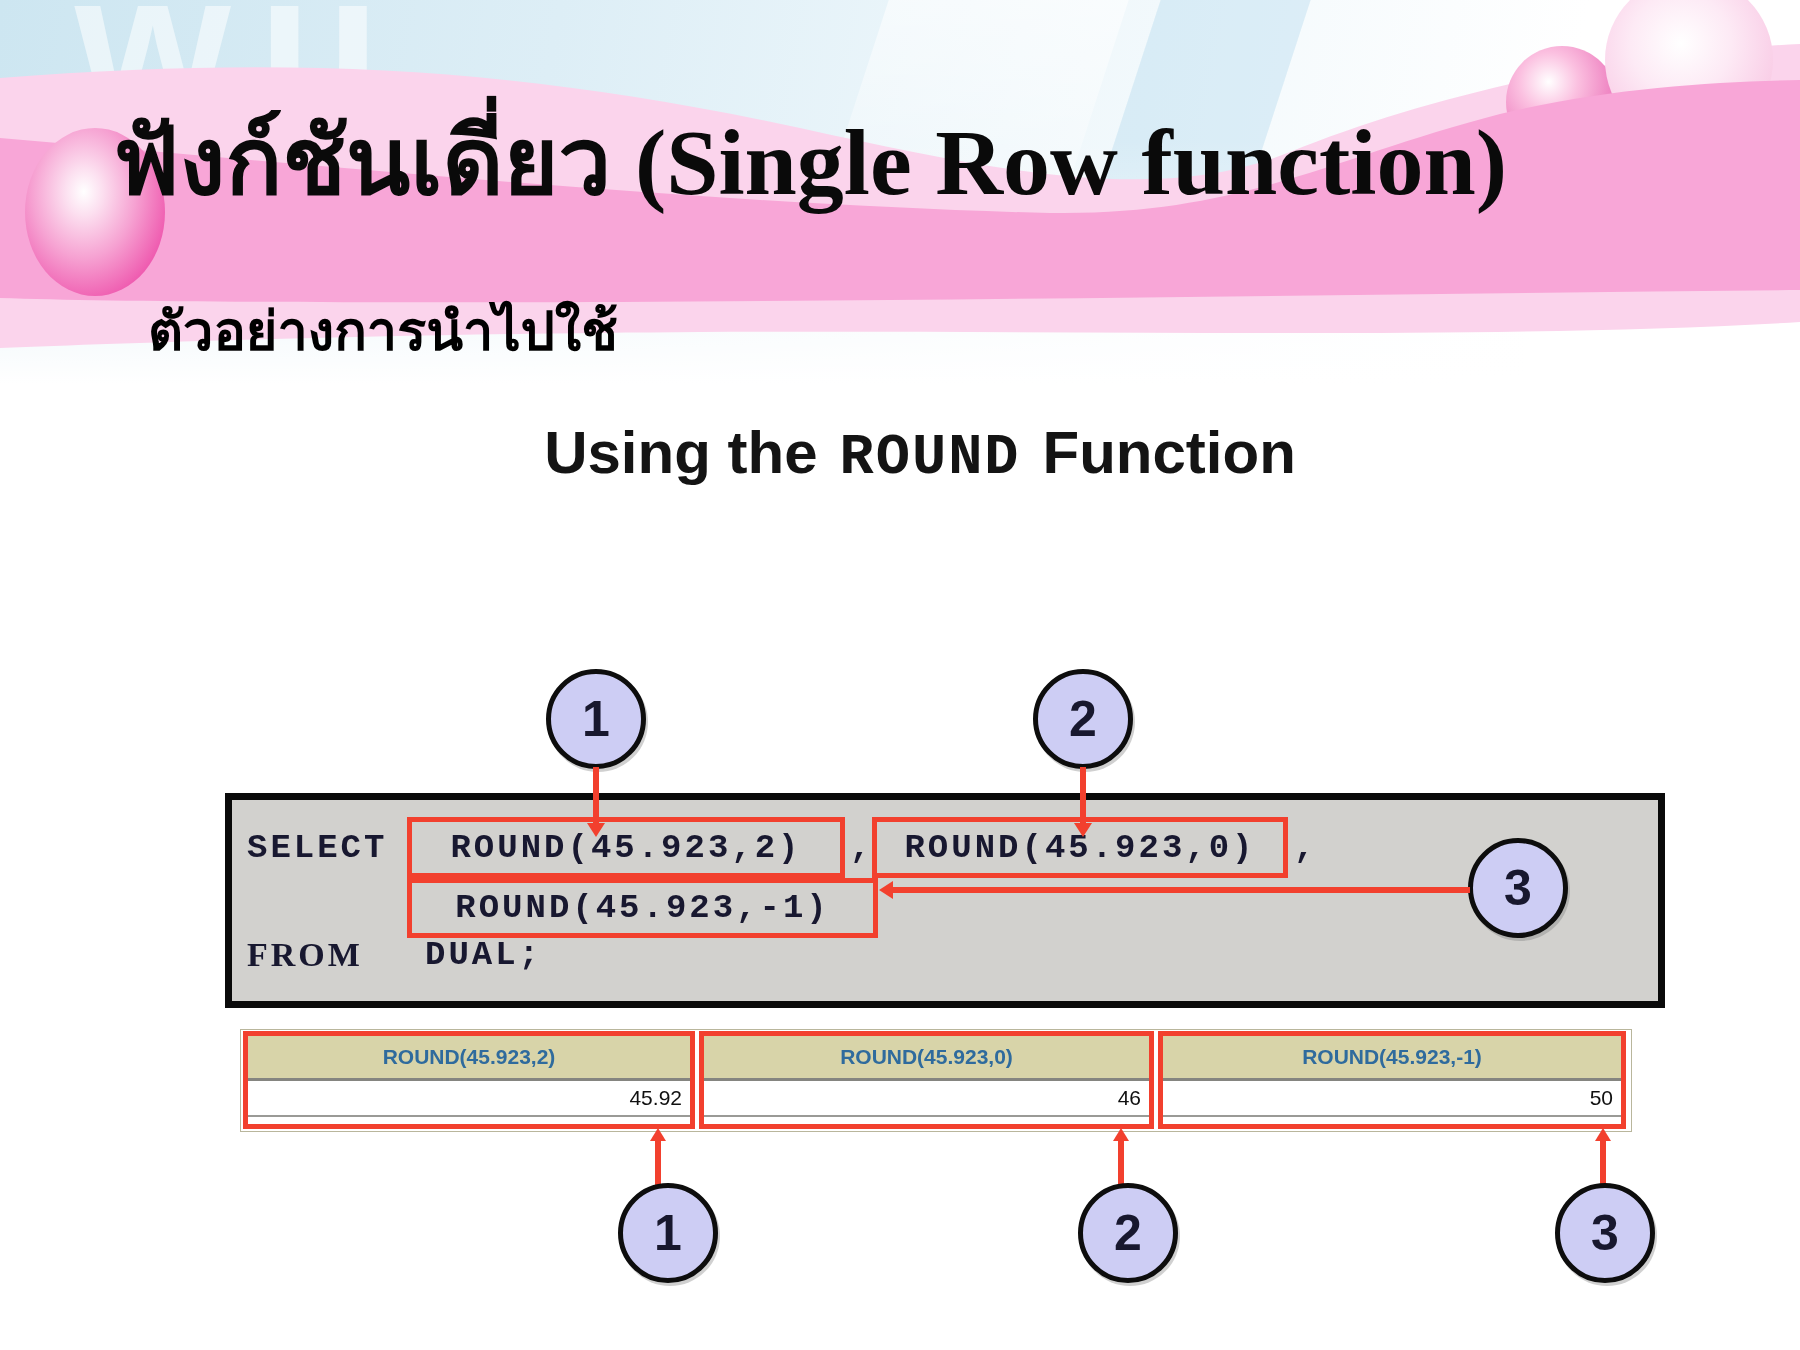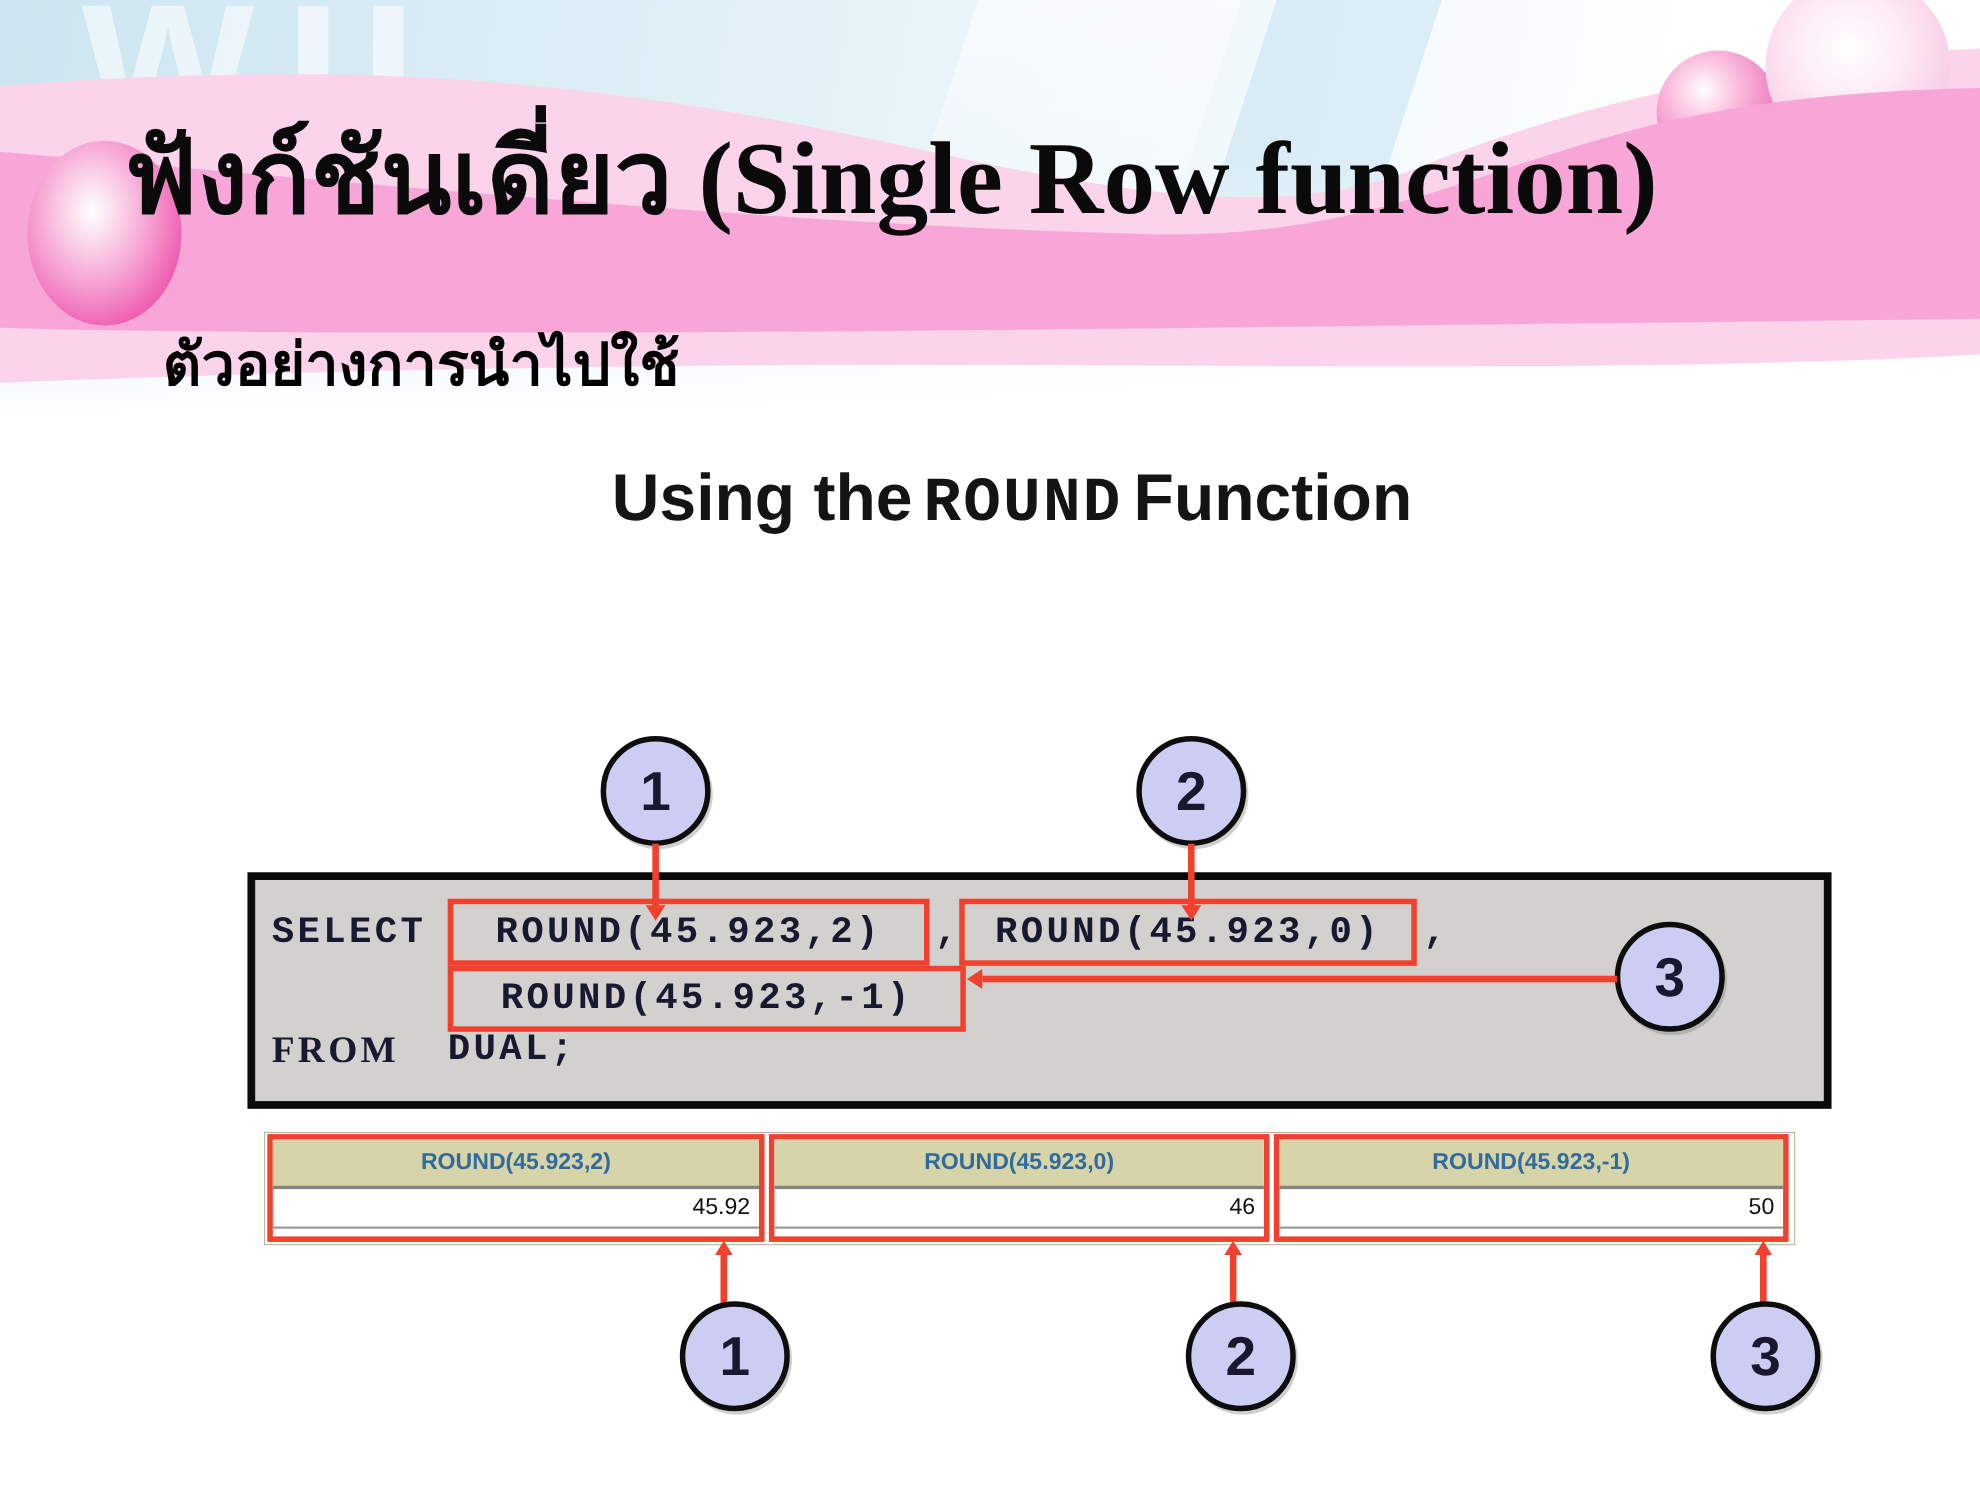--- a/index.html
+++ b/index.html
@@ -24,21 +24,21 @@
 
   .slide-title{position:absolute;left:0;top:86px;width:1620px;text-align:center;
        font:bold 94px "Liberation Serif",serif;color:#0a0a0a;white-space:nowrap;}
   .subtitle{position:absolute;left:126px;top:288px;
        font:bold 54px "Liberation Serif",serif;color:#000000;margin-left:22px;}
 
   
   .round-heading{position:absolute;left:20px;top:418px;width:1800px;text-align:center;
        font:bold 60px "Liberation Sans",sans-serif;color:#141414;white-space:nowrap;}
   .round-heading .kw{font:bold 57px "Liberation Mono","DejaVu Sans Mono",monospace;
-       letter-spacing:2px;margin:0 10px;}
+       letter-spacing:2px;margin:0 22px;}
 
   
   .code-box{position:absolute;left:225px;top:793px;width:1440px;height:215px;
        background:#d2d1ce;border:7px solid #0a0a0a;box-sizing:border-box;}
   .code-text{position:absolute;font:bold 34px "Liberation Mono","DejaVu Sans Mono",monospace;
        letter-spacing:3px;color:#181830;white-space:nowrap;}
   .hl-box{position:absolute;border:5px solid #f2402e;box-sizing:border-box;
        display:flex;align-items:center;justify-content:center;}
 
   
@@ -119,21 +119,21 @@
   <div class="hl-box" style="left:872px;top:817px;width:416px;height:61px;">
     <span class="code-text" style="position:static;">ROUND(45.923,0)</span>
   </div>
   <div class="code-text" style="left:1294px;top:829px;">,</div>
 
   <div class="hl-box" style="left:407px;top:878px;width:471px;height:60px;">
     <span class="code-text" style="position:static;">ROUND(45.923,-1)</span>
   </div>
 
   <div class="code-text" style="left:247px;top:936px;font-family:Liberation Serif, serif;">FROM</div>
-  <div class="code-text" style="left:407px;top:936px;">DUAL;</div>
+  <div class="code-text" style="left:425px;top:936px;">DUAL;</div>
 
   <div class="callout" style="left:546px;top:669px;">
     <span>1</span>
   </div>
   <div class="callout" style="left:1033px;top:669px;">
     <span>2</span>
   </div>
   <div class="callout" style="left:1468px;top:838px;">
     <span>3</span>
   </div>

